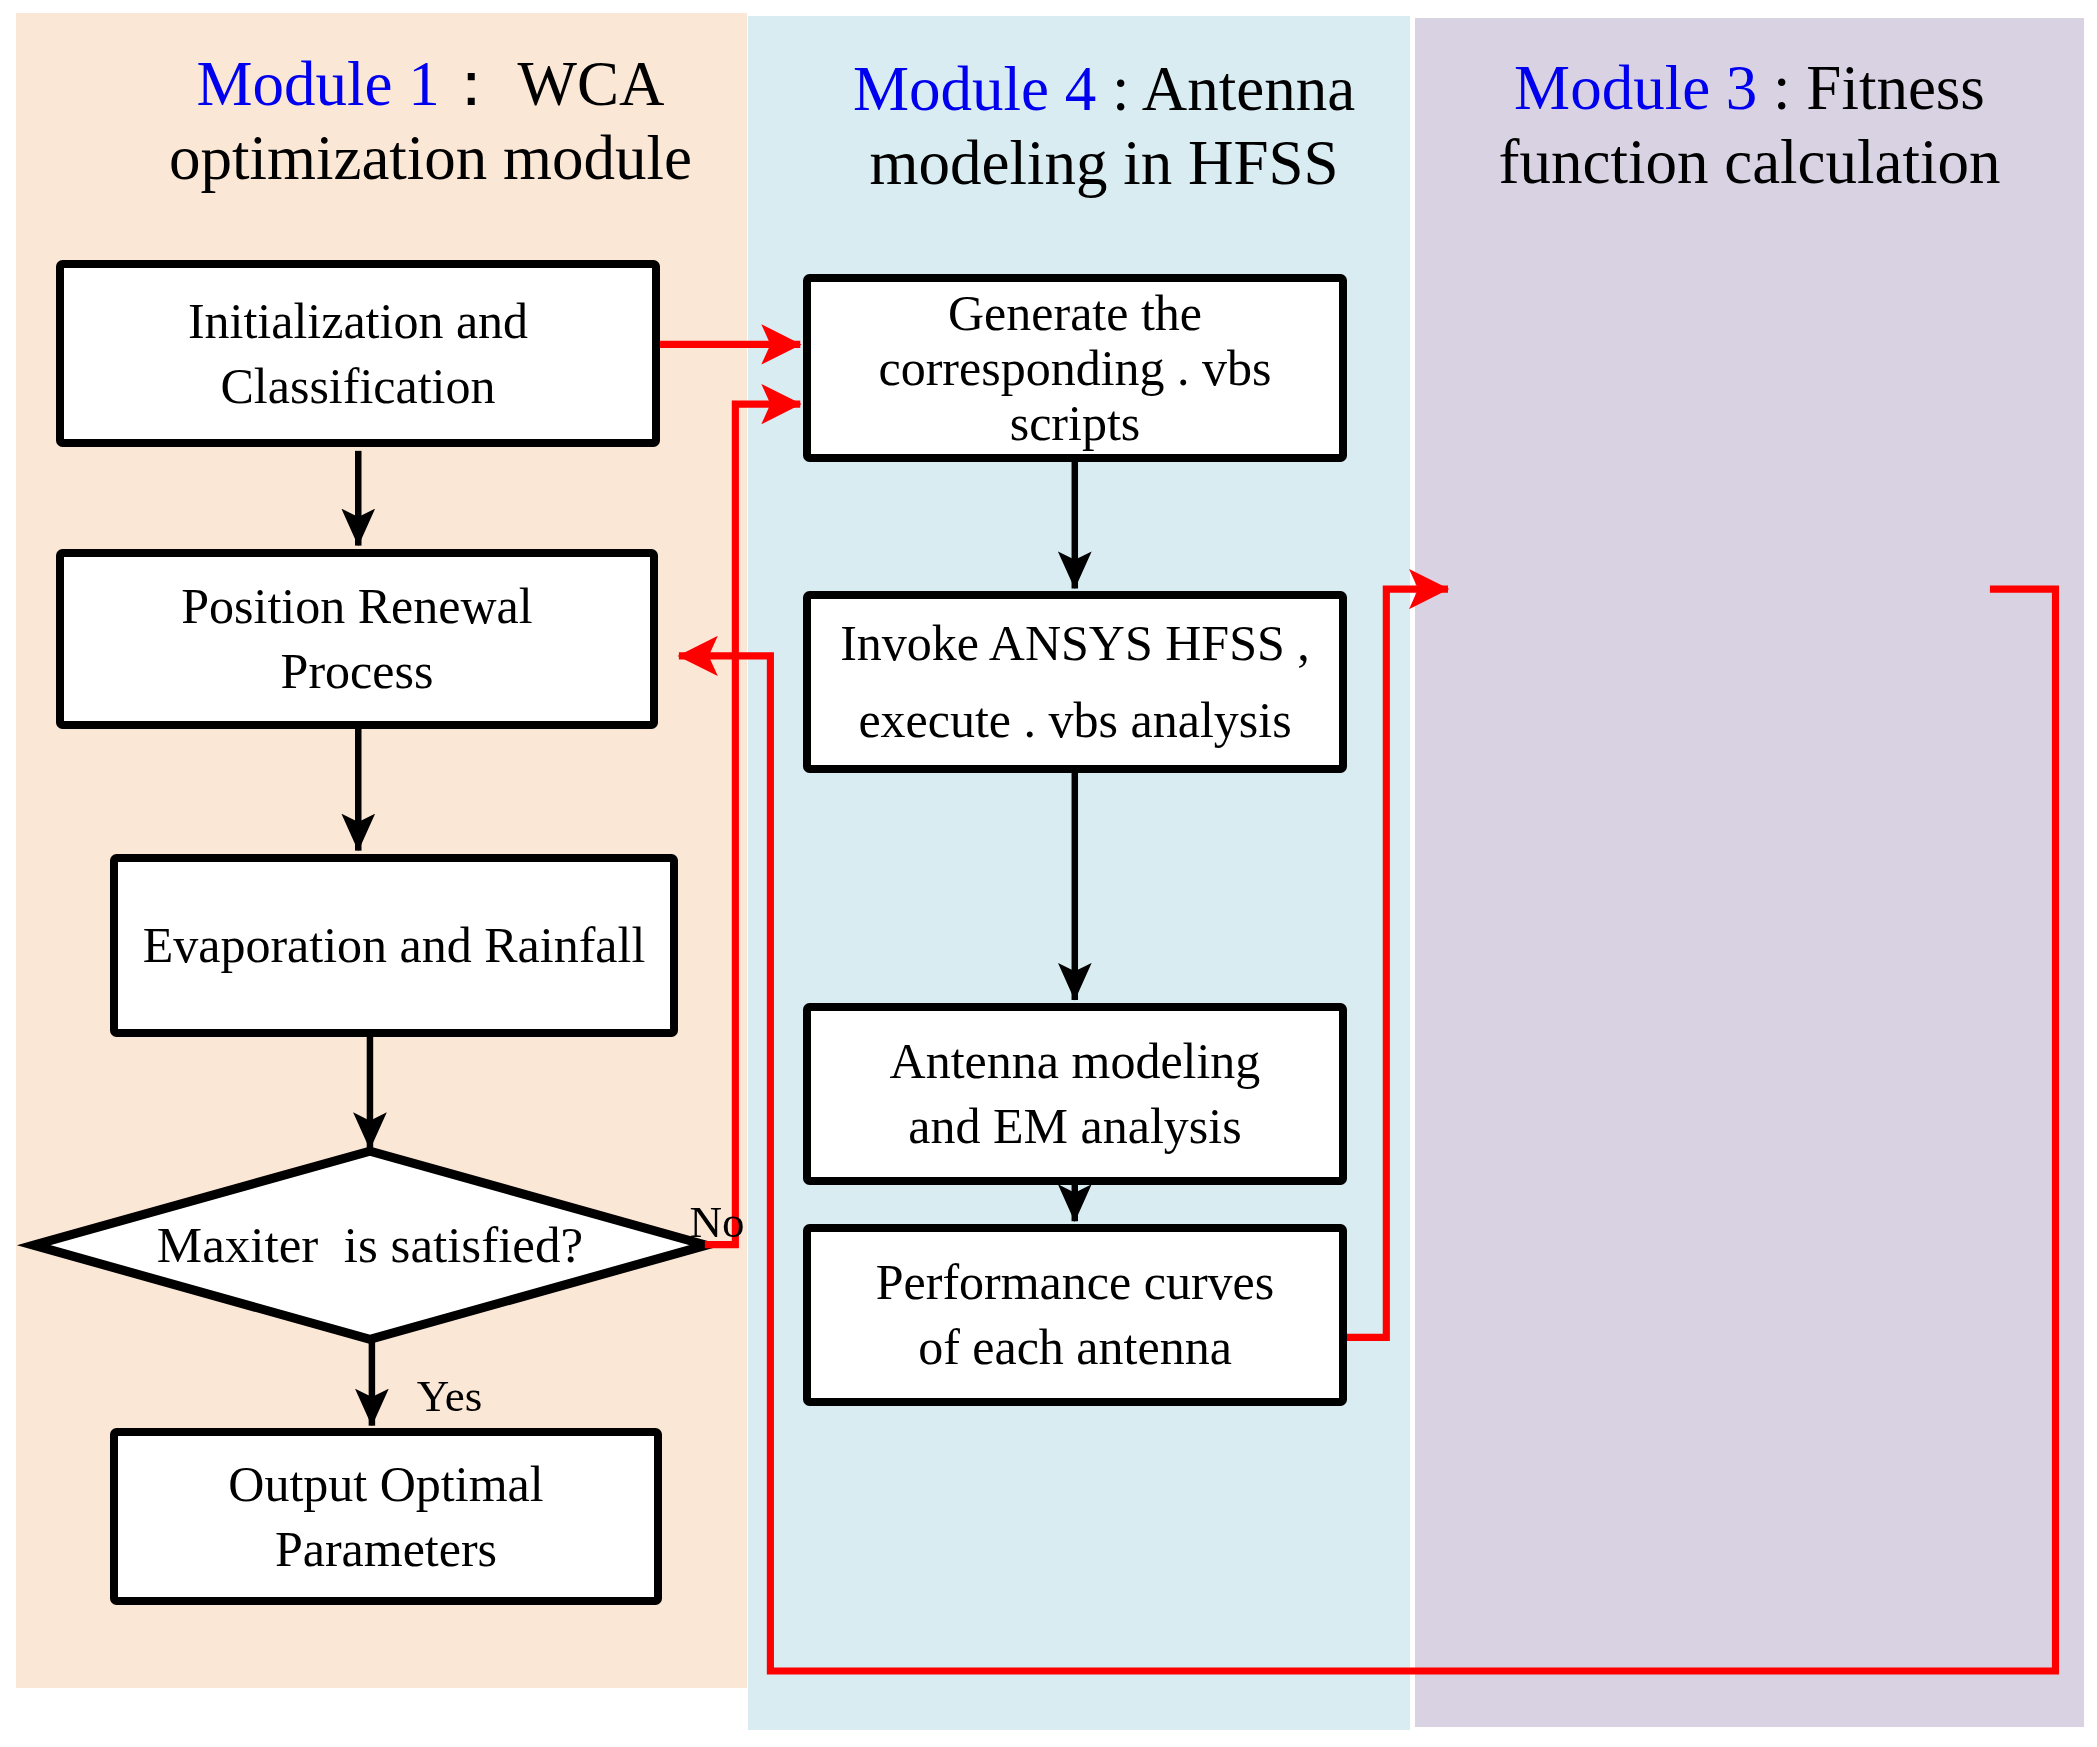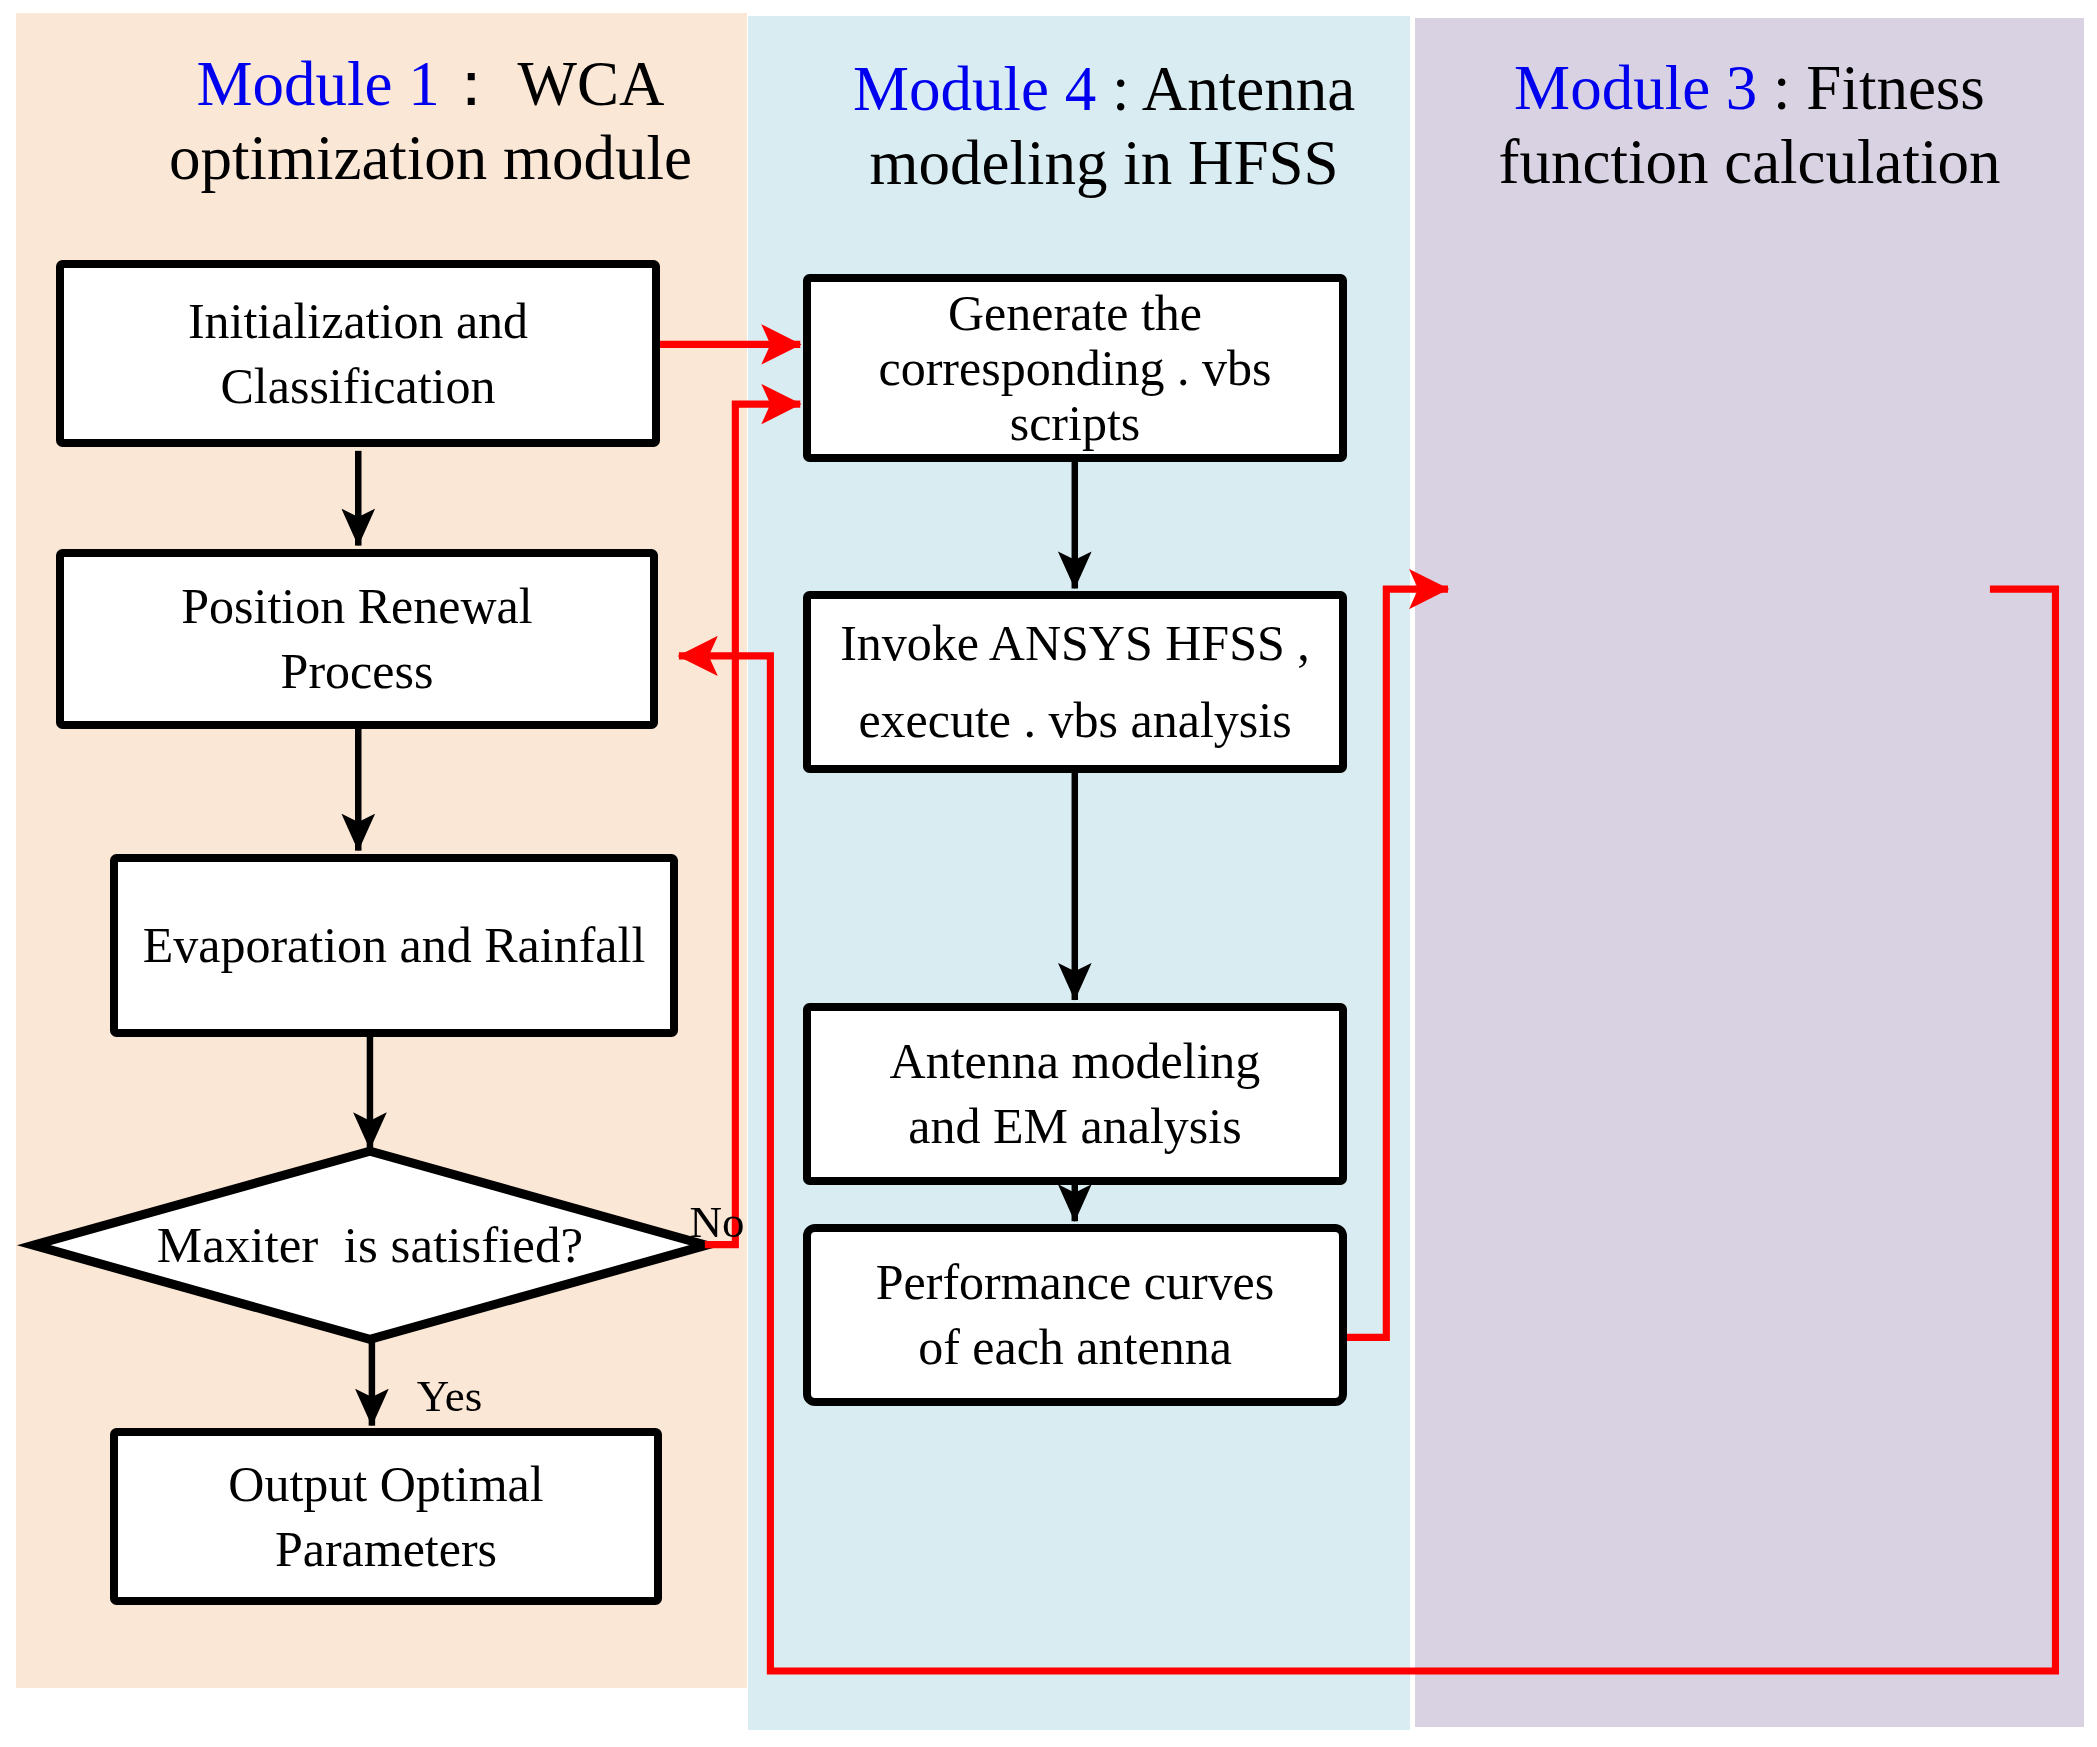--- a/index.html
+++ b/index.html
@@ -27,21 +27,21 @@
     text-align:center;font-size:50px;line-height:1.3;
   }
   .pre{white-space:pre-line;}
   .b-init{left:56px;top:260px;width:604px;height:187px;}
   .b-pos{left:56px;top:549px;width:602px;height:180px;}
   .b-evap{left:110px;top:854px;width:568px;height:183px;}
   .b-out{left:110px;top:1428px;width:552px;height:177px;}
   .b-gen{left:803px;top:274px;width:544px;height:188px;line-height:1.1;}
   .b-invoke{left:803px;top:591px;width:544px;height:182px;line-height:1.55;}
   .b-ant{left:803px;top:1003px;width:544px;height:182px;}
-  .b-perf{left:803px;top:1224px;width:544px;height:182px;border-radius:12px;}
+  .b-perf{left:803px;top:1224px;width:544px;height:182px;}
   .b-fit{left:1451px;top:497px;width:541px;height:184px;}
 
   .dtext{
     position:absolute;left:78px;top:1215px;width:584px;height:60px;
     display:flex;align-items:center;justify-content:center;
     font-size:51px;text-align:center;
   }
   .lbl{position:absolute;font-size:45px;}
   .lbl-no{left:675px;top:1196px;width:84px;text-align:center;}
   .lbl-yes{left:401px;top:1370px;width:97px;text-align:center;}

